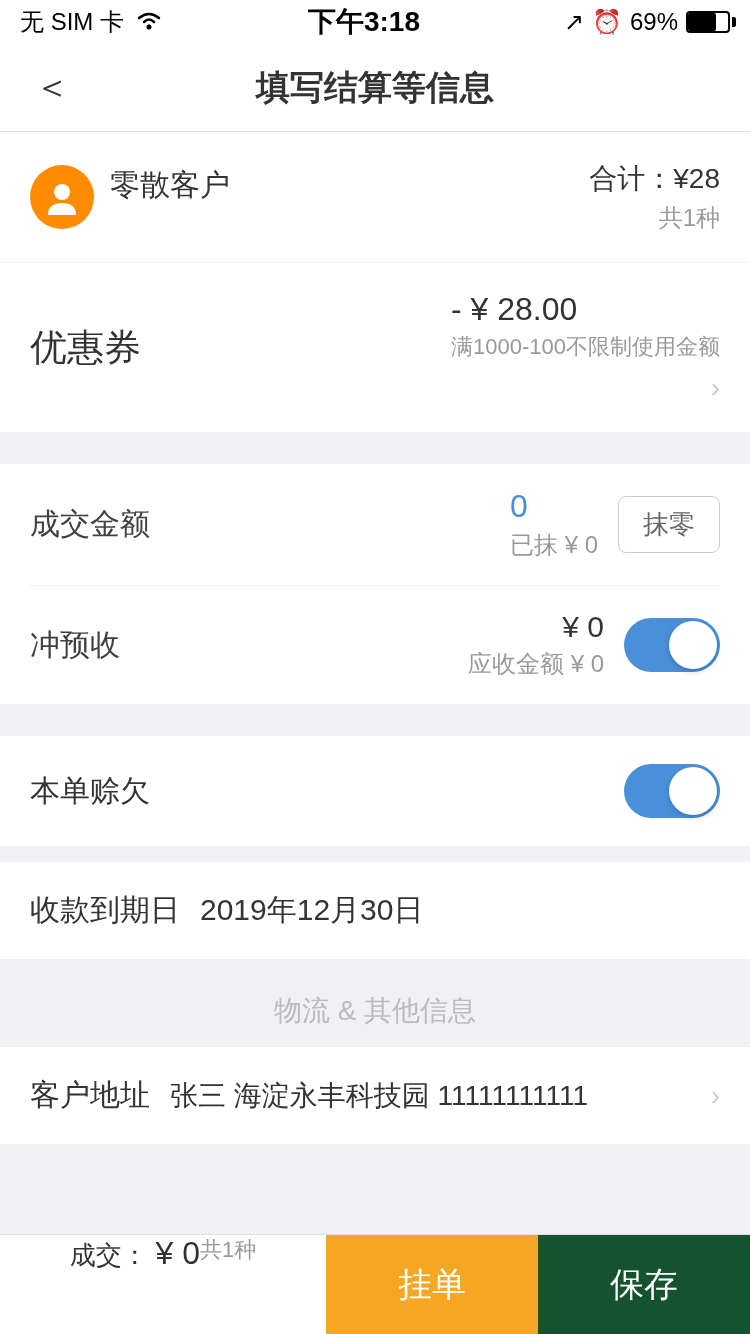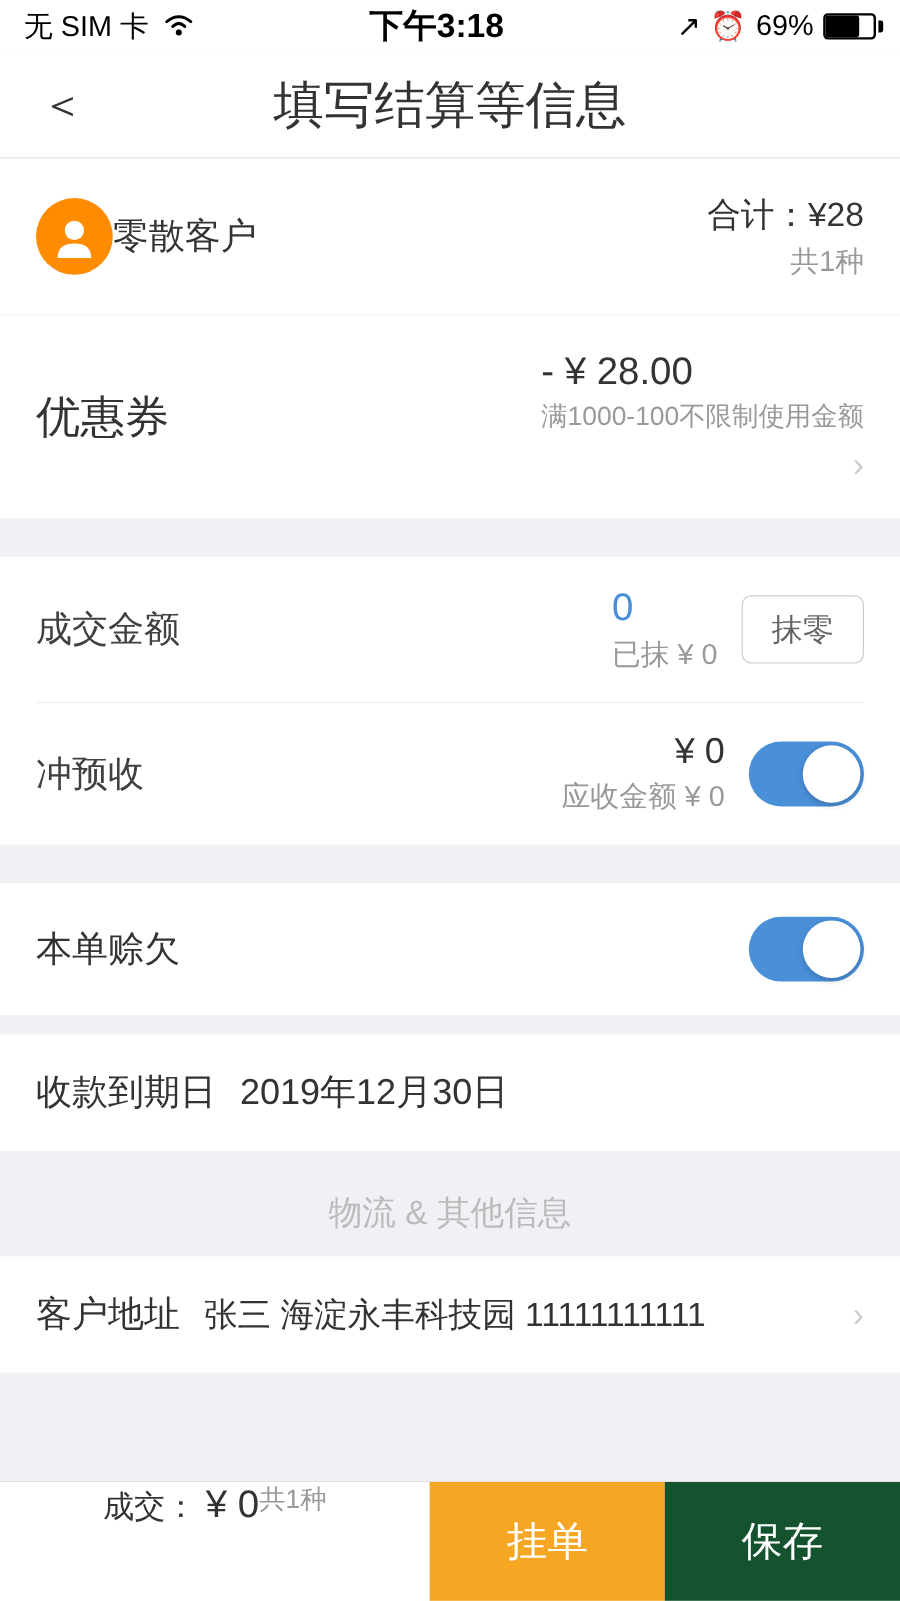--- a/index.html
+++ b/index.html
@@ -49,42 +49,42 @@
       justify-content: center;
       position: relative;
       border-bottom: 1px solid #e0e0e0;
     }
     .nav-back {
       position: absolute; left: 24px;
       font-size: 36px; color: #333; cursor: pointer;
       padding: 10px;
     }
     .nav-title {
-      font-size: 42px;
-      font-weight: 400;
+      font-size: 34px;
+      font-weight: 700;
       color: #333;
     }
 
     
     .section {
       background: #fff;
       margin-bottom: 16px;
     }
 
     
     .customer-row {
       display: flex;
       align-items: center;
       justify-content: space-between;
       padding: 28px 30px;
       background: #fff;
     }
     .customer-left {
       display: flex;
-      align-items: center;
+      gap: 16px;
     }
     .avatar {
       width: 64px; height: 64px; border-radius: 50%; background: #ff8c00;
       display: flex; align-items: center; justify-content: center;
     }
     .avatar-icon {
       width: 36px; height: 36px;
     }
     .customer-name {
       font-size: 30px;
@@ -225,21 +225,21 @@
       flex: 1;
       display: flex;
       flex-direction: row;
       justify-content: center;
       padding: 0 30px;
     }
     .bottom-deal { font-size: 26px; color: #333; }
     .bottom-deal-amount { font-size: 32px; color: #333; }
     .bottom-count { font-size: 22px; color: #999; }
     .bottom-btn {
-      width: 196px;
+      width: 212px;
       display: flex;
       align-items: center;
       justify-content: center;
       font-size: 34px;
       color: #fff;
       cursor: pointer;
       font-weight: 500;
     }
     .btn-hold { background: #f5a623; }
     .btn-save { background: #14532d; }

